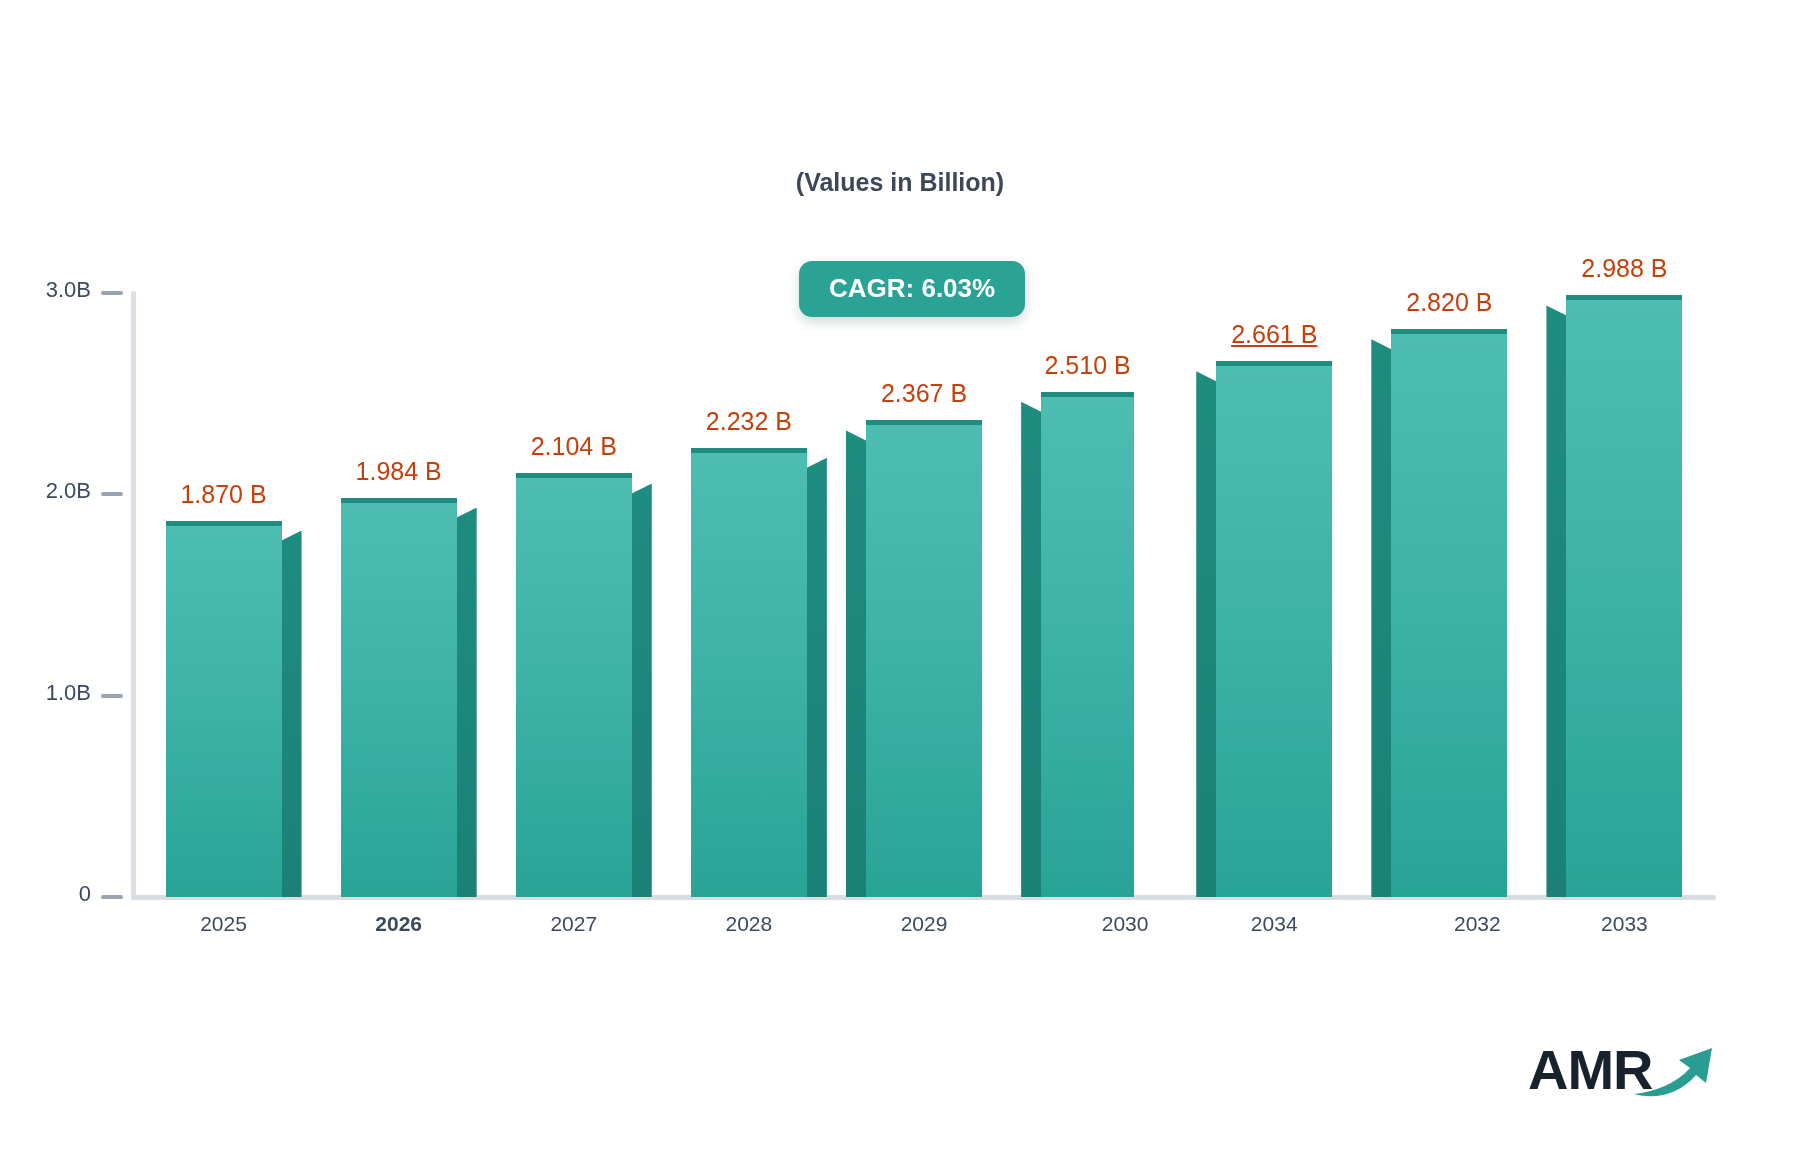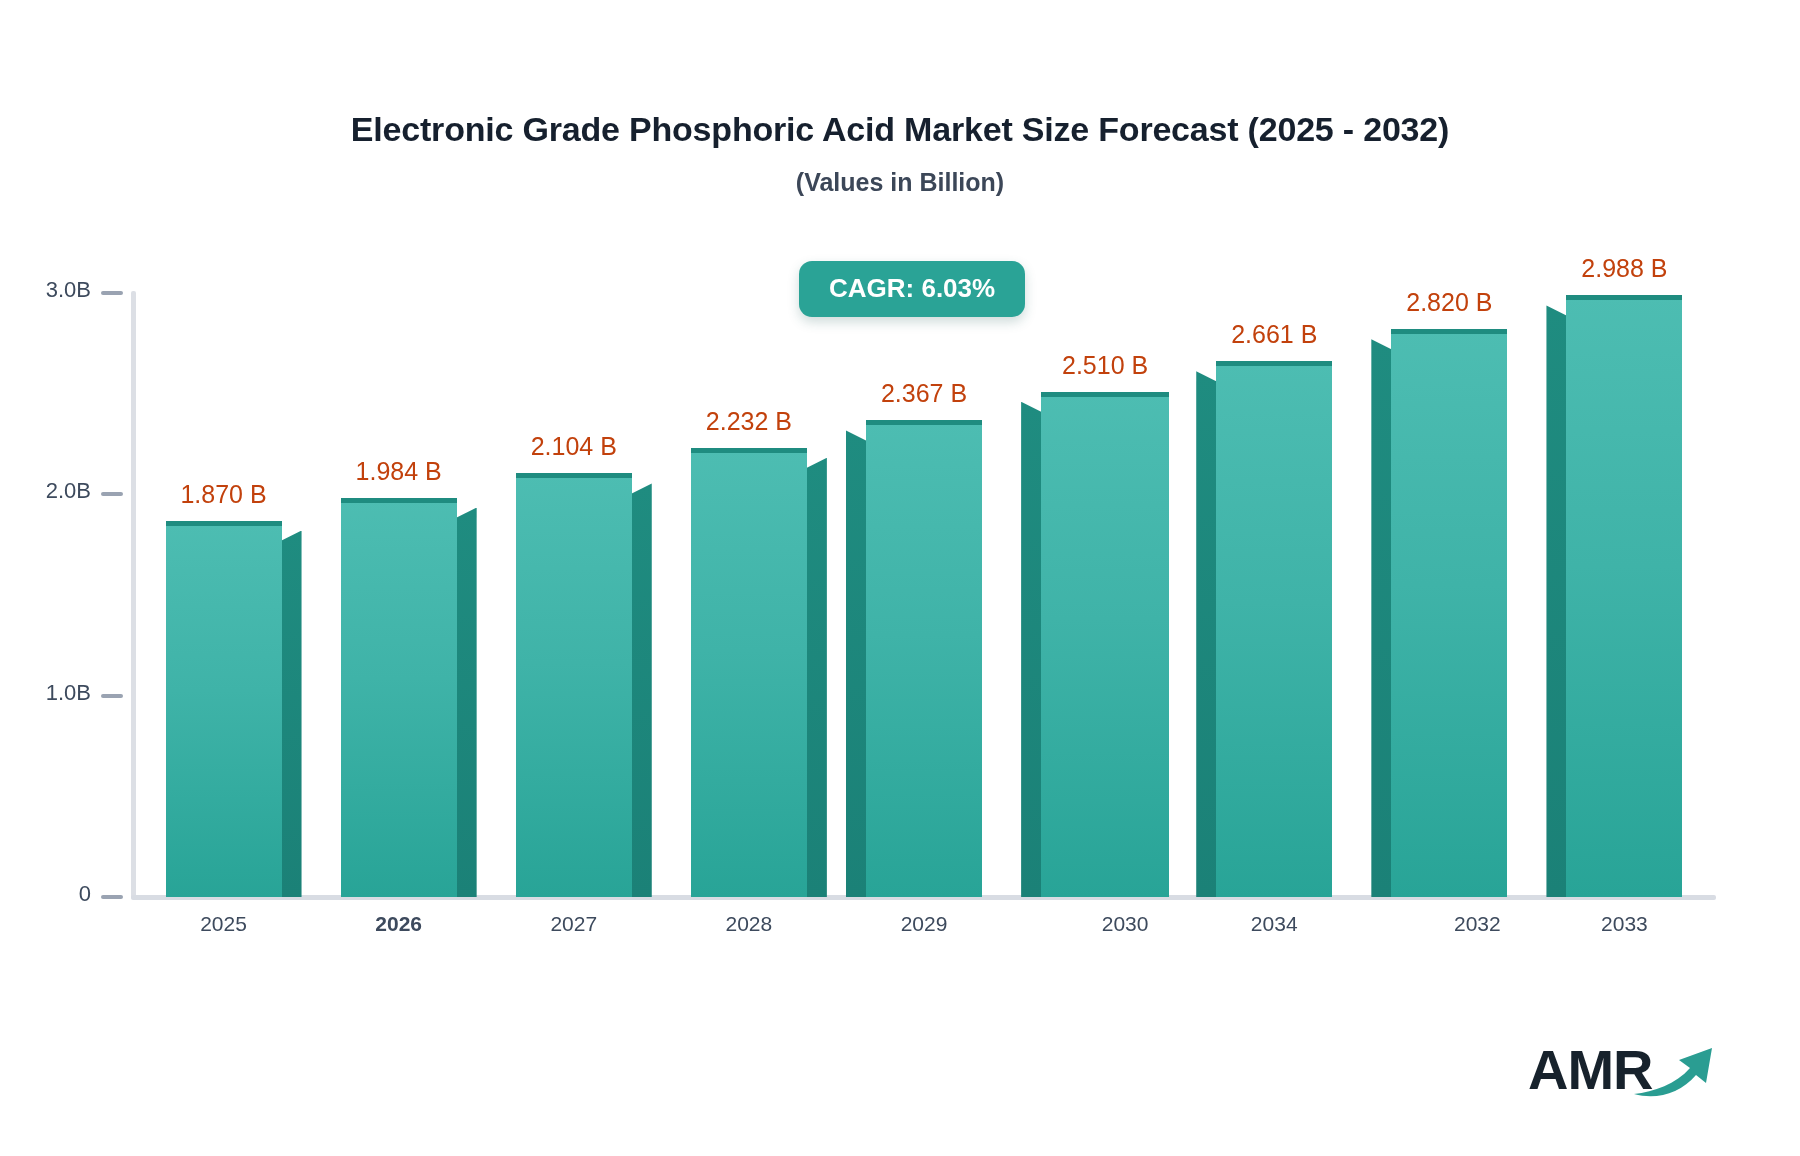--- a/index.html
+++ b/index.html
@@ -87,21 +87,20 @@
     font-size:56px;font-weight:700;color:#17222c;letter-spacing:-1px;
     line-height:1;
   }
   .logo-arrow{position:absolute;left:104px;top:6px;}
 </style>
 </head>
 <body>
 
 <div class="chart-root">
 
-  <div class="title">Electronic Grade Phosphoric Acid Market Size Forecast (2025 - 2032)</div>
   <div class="subtitle">(Values in Billion)</div>
 
   <div class="cagr-badge">CAGR: 6.03%</div>
 
   <div class="plot">
     <div class="y-spine"></div>
     <div class="x-axis"></div>
     <div id="yticks">
         <div class="ytick-row" style="top: 293px;">
           <div class="ytick-label">3.0B</div>
@@ -144,31 +143,31 @@
           <div class="bar-face" style="height: 449.376px;"></div>
           <div class="bar-topcap" style="bottom: 444.376px;"></div>
           <div class="bar-value" style="bottom: 461.376px;">2.232 B</div>
         </div>
         <div class="bar-group" style="left: 866px; width: 116px; height: 476.556px;">
           <div class="bar-side left" style="height: 466.556px; clip-path: polygon(0px 0px, 100% 10px, 100% 100%, 0px 100%);"></div>
           <div class="bar-face" style="height: 476.556px;"></div>
           <div class="bar-topcap" style="bottom: 471.556px;"></div>
           <div class="bar-value" style="bottom: 488.556px;">2.367 B</div>
         </div>
-        <div class="bar-group" style="left: 1041.11px; width: 128px; height: 505.347px;">
+        <div class="bar-group" style="left: 1041.11px; width: 93px; height: 505.347px;">
           <div class="bar-side left" style="height: 495.347px; clip-path: polygon(0px 0px, 100% 10px, 100% 100%, 0px 100%);"></div>
           <div class="bar-face" style="height: 505.347px;"></div>
           <div class="bar-topcap" style="bottom: 500.347px;"></div>
           <div class="bar-value" style="bottom: 517.347px;">2.510 B</div>
         </div>
         <div class="bar-group" style="left: 1216.22px; width: 116px; height: 535.748px;">
           <div class="bar-side left" style="height: 525.748px; clip-path: polygon(0px 0px, 100% 10px, 100% 100%, 0px 100%);"></div>
           <div class="bar-face" style="height: 535.748px;"></div>
           <div class="bar-topcap" style="bottom: 530.748px;"></div>
-          <div class="bar-value" style="bottom: 547.748px;">2.661 B</div>
+          <div class="bar-value" style="bottom: 547.748px; text-decoration: underline;">2.661 B</div>
         </div>
         <div class="bar-group" style="left: 1391.33px; width: 116px; height: 567.76px;">
           <div class="bar-side left" style="height: 557.76px; clip-path: polygon(0px 0px, 100% 10px, 100% 100%, 0px 100%);"></div>
           <div class="bar-face" style="height: 567.76px;"></div>
           <div class="bar-topcap" style="bottom: 562.76px;"></div>
           <div class="bar-value" style="bottom: 579.76px;">2.820 B</div>
         </div>
         <div class="bar-group" style="left: 1566.44px; width: 116px; height: 601.584px;">
           <div class="bar-side left" style="height: 591.584px; clip-path: polygon(0px 0px, 100% 10px, 100% 100%, 0px 100%);"></div>
           <div class="bar-face" style="height: 601.584px;"></div>

